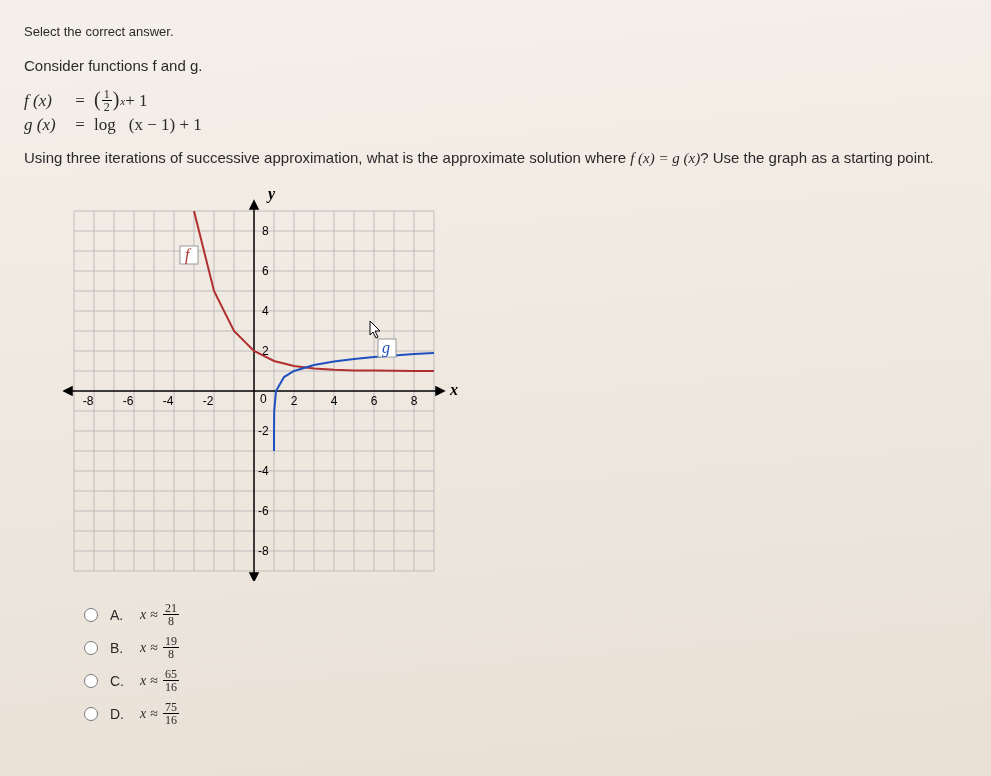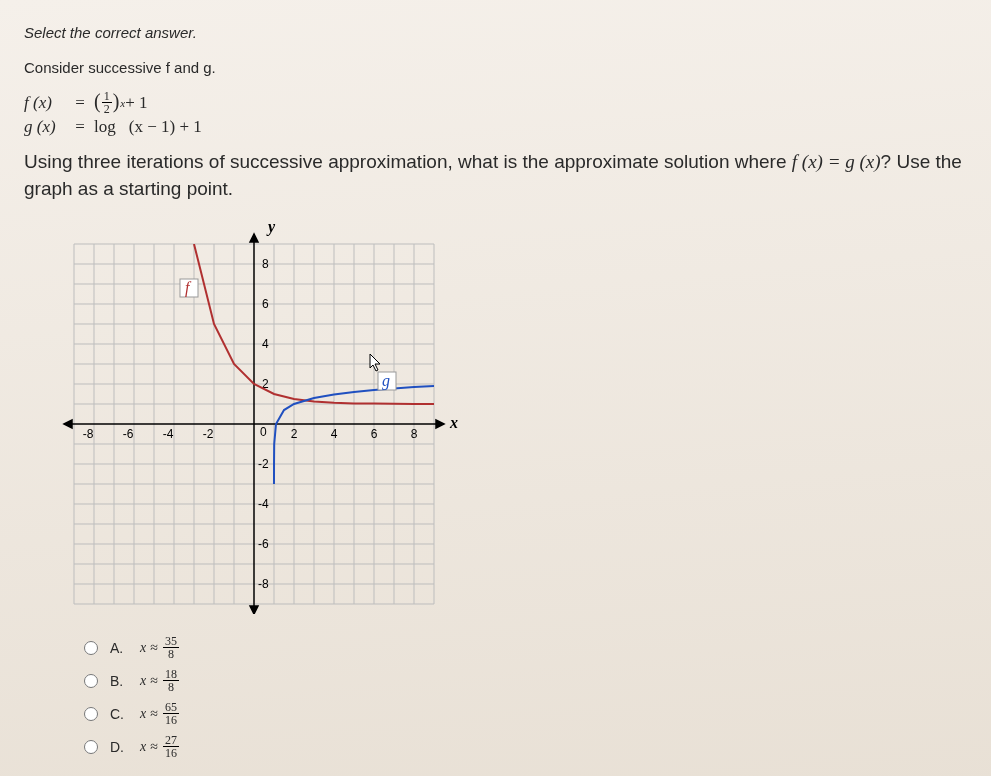--- a/index.html
+++ b/index.html
@@ -9,22 +9,21 @@
       padding: 24px;
       color: #2a2a2a;
       font-size: 15px;
       min-height: 776px;
     }
     .content {
       max-width: 940px;
     }
     .instruction {
       margin-bottom: 18px;
-      font-size: 15px;
-      font-style: italic;
+      font-size: 13px;
     }
     .subinstruction {
       margin-bottom: 14px;
       font-size: 15px;
     }
     .functions {
       margin-bottom: 12px;
     }
     .func-row {
       display: flex;
@@ -61,21 +60,21 @@
       top: -1px;
     }
     .sup {
       font-size: 11px;
       vertical-align: super;
       margin-left: 1px;
       font-style: italic;
     }
     .question-line {
       margin-bottom: 12px;
-      font-size: 19px;
+      font-size: 15px;
       line-height: 1.4;
     }
     .math-inline {
       font-family: 'Times New Roman', serif;
       font-style: italic;
     }
 
     .graph-container {
       margin-left: 20px;
       margin-top: 8px;
@@ -108,21 +107,21 @@
     .opt-expr .x { font-style: italic; margin-right: 4px; }
     .opt-expr .approx { margin-right: 4px; }
   </style>
 </head>
 <body>
 
 <div class="content">
 
   <div class="instruction">Select the correct answer.</div>
 
-  <div class="subinstruction">Consider successive f and g.</div>
+  <div class="subinstruction">Consider functions f and g.</div>
 
   <div class="functions">
     <div class="func-row">
       <span class="func-name"><span>f</span> (<span>x</span>)</span>
       <span class="eq">=</span>
       <span class="expr">
         <span class="paren">(</span>
           <span class="frac">
             <span class="n">1</span>
             <span class="d">2</span>
@@ -249,33 +248,33 @@
   </div>
 
   <div class="options">
     <div class="option-row">
       <input type="radio" name="answer" style="">
       <span class="opt-letter">A.</span>
       <span class="opt-expr">
           <span class="x">x</span>
           <span class="approx">≈</span>
           <span class="frac">
-            <span class="n">35</span>
+            <span class="n">21</span>
             <span class="d">8</span>
           </span>
         </span>
     </div>
     <div class="option-row">
       <input type="radio" name="answer" style="">
       <span class="opt-letter">B.</span>
       <span class="opt-expr">
           <span class="x">x</span>
           <span class="approx">≈</span>
           <span class="frac">
-            <span class="n">18</span>
+            <span class="n">19</span>
             <span class="d">8</span>
           </span>
         </span>
     </div>
     <div class="option-row">
       <input type="radio" name="answer" style="">
       <span class="opt-letter">C.</span>
       <span class="opt-expr">
           <span class="x">x</span>
           <span class="approx">≈</span>
@@ -285,20 +284,20 @@
           </span>
         </span>
     </div>
     <div class="option-row">
       <input type="radio" name="answer" style="">
       <span class="opt-letter">D.</span>
       <span class="opt-expr">
           <span class="x">x</span>
           <span class="approx">≈</span>
           <span class="frac">
-            <span class="n">27</span>
+            <span class="n">75</span>
             <span class="d">16</span>
           </span>
         </span>
     </div>
   </div>
 
 </div>
 
 </body></html>

